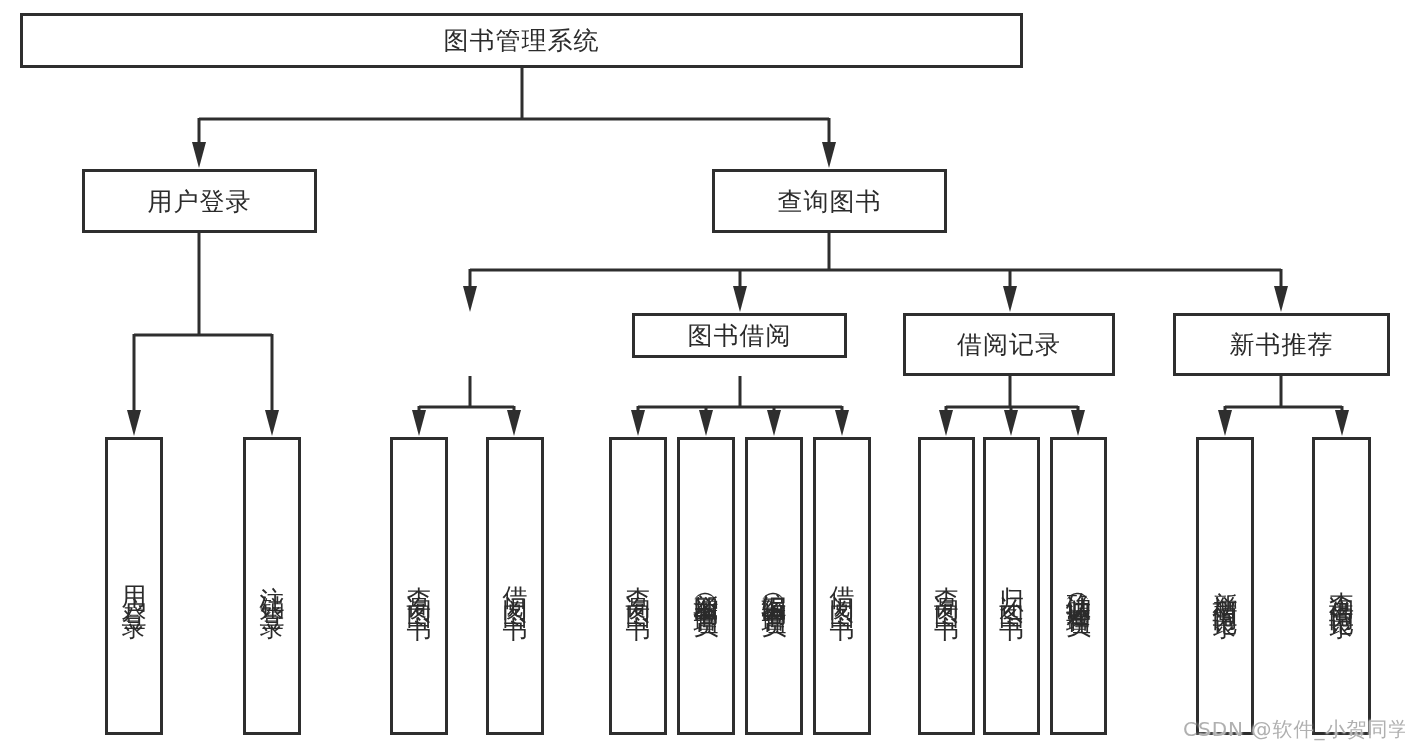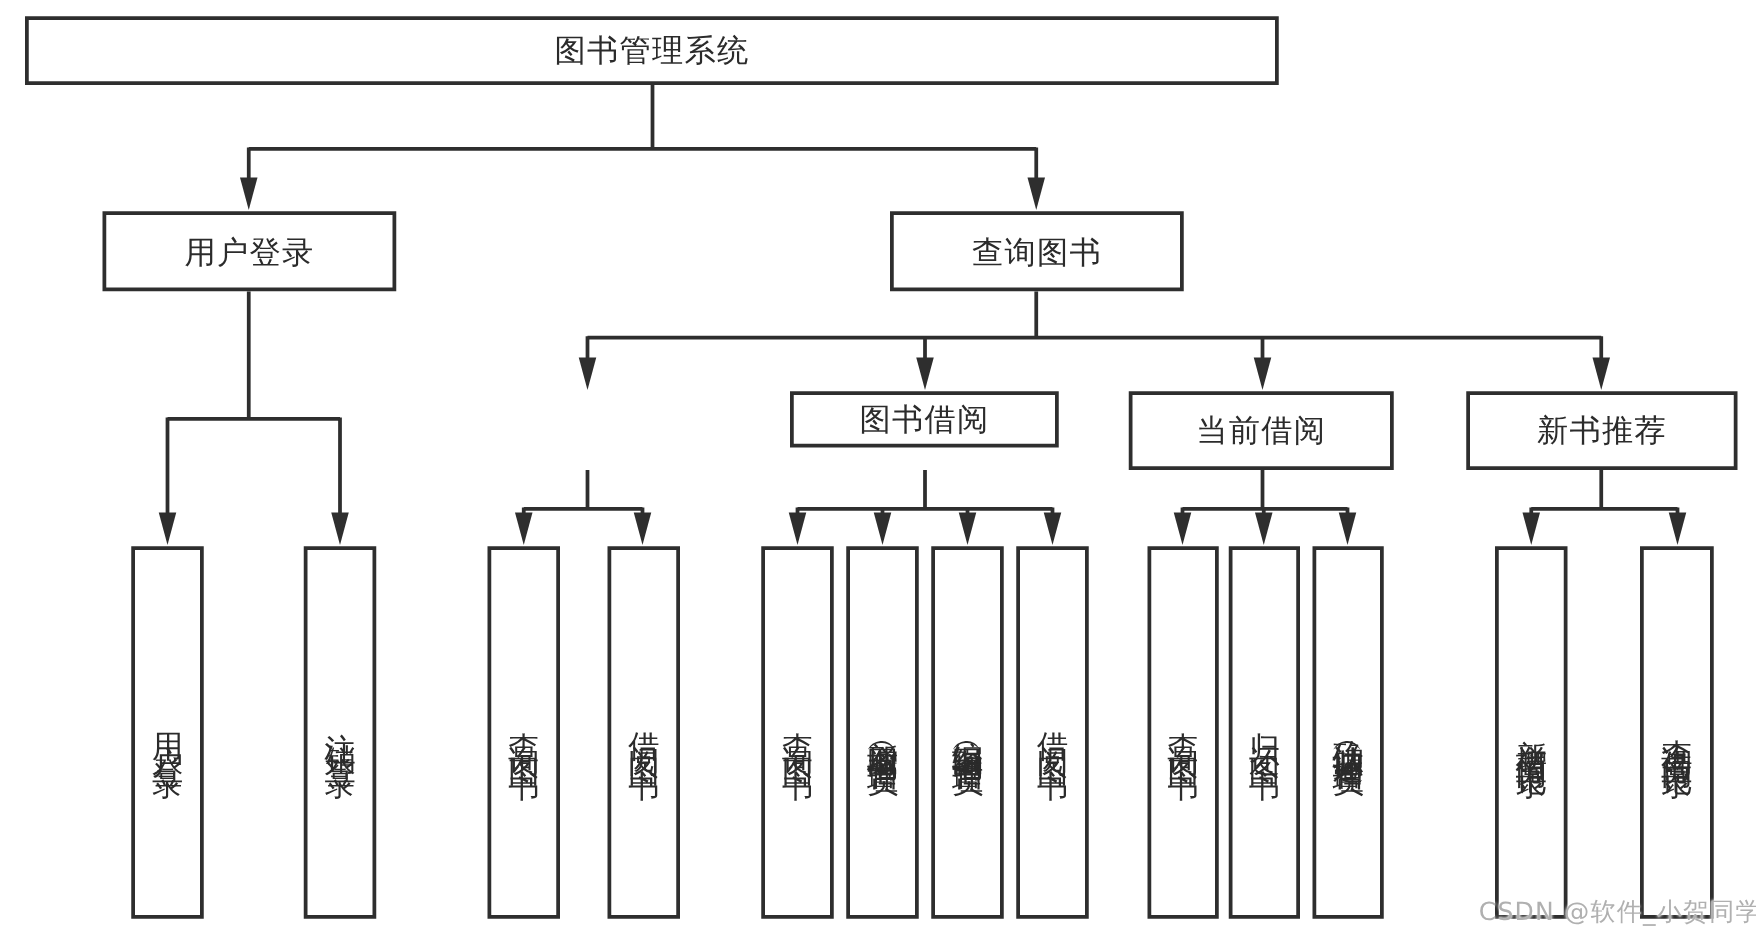--- a/index.html
+++ b/index.html
@@ -120,21 +120,21 @@
     <span>用户登录</span>
   </div>
   <div class="hbox" style="left:712px; top:169px; width:235px; height:64px;">
     <span>查询图书</span>
   </div>
 
   <div class="hbox" style="left:632px; top:313px; width:215px; height:45px;">
     <span>图书借阅</span>
   </div>
   <div class="hbox" style="left:903px; top:313px; width:212px; height:63px;">
-    <span>当前借阅</span>
+    <span>借阅记录</span>
   </div>
   <div class="hbox" style="left:1173px; top:313px; width:217px; height:63px;">
     <span>新书推荐</span>
   </div>
 
   <div class="vbox" style="left:105px;">
     <span class="vtext v4">用户登录</span>
   </div>
   <div class="vbox" style="left:243px;">
     <span class="vtext v4">注销登录</span>

